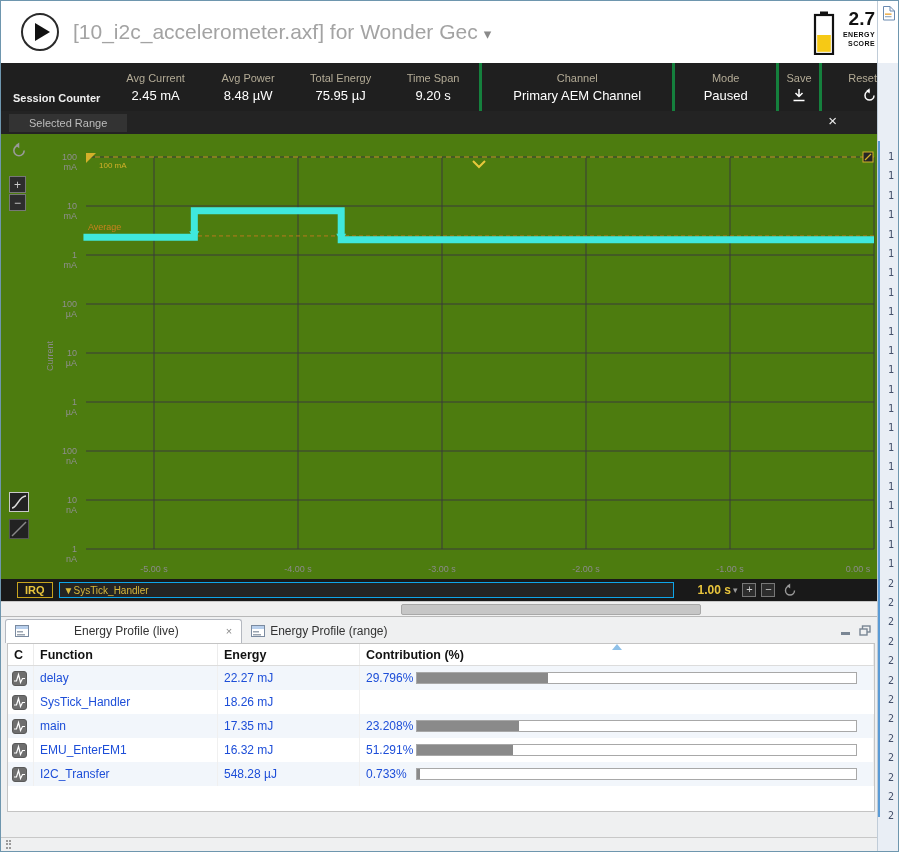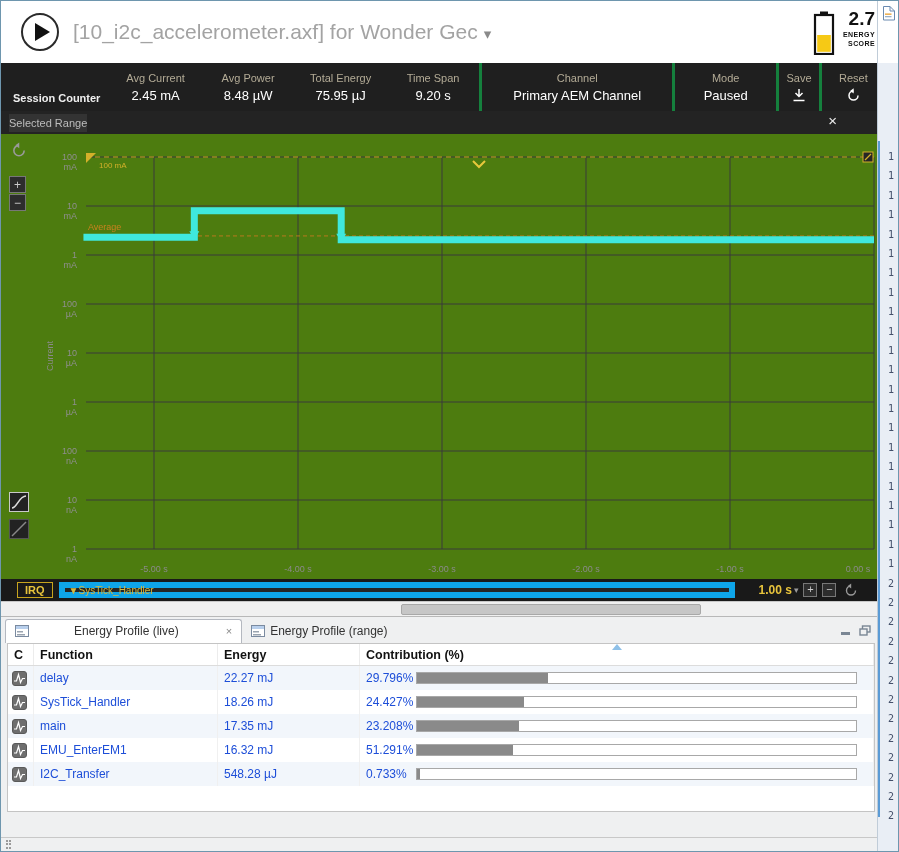--- a/index.html
+++ b/index.html
@@ -25,41 +25,41 @@
   
   .toolbar{height:48px;background:#1f1f1f;display:flex;overflow:hidden;color:#fff;}
   .tb-session{width:112px;display:flex;align-items:flex-end;padding:0 0 7px 12px;font-size:11px;font-weight:bold;color:#f0f0f0;white-space:nowrap;}
   .stat{width:96px;display:flex;flex-direction:column;align-items:center;justify-content:center;gap:4px;}
   .stat-label{font-size:11px;color:#b3ab96;white-space:nowrap;}
   .stat-value{font-size:13px;font-weight:normal;color:#fff;white-space:nowrap;}
   .stat.wide{width:200px;}
   .stat.modecol{width:108px;}
   .sep{border-left:3px solid #15803d;}
   .tool-btn{width:44px;display:flex;flex-direction:column;align-items:center;justify-content:center;gap:4px;cursor:pointer;}
-  .tool-btn.reset{width:60px;align-items:center;padding-left:8px;}
+  .tool-btn.reset{width:60px;align-items:flex-end;padding-left:8px;}
 
   
   .range-bar{height:23px;background:#232323;position:relative;display:flex;align-items:center;}
-  .range-chip{margin-left:8px;background:#333333;color:#bdbdbd;font-size:11px;padding:3px 0;}
+  .range-chip{margin-left:8px;background:#333333;color:#bdbdbd;font-size:11px;padding:3px 20px;}
   .range-close{position:absolute;right:40px;top:2px;color:#ececec;font-size:15px;line-height:1;cursor:pointer;}
 
   
   .chart-area{height:445px;background:#4d7c0f;position:relative;}
   .chart-svg{position:absolute;left:0;top:0;font-family:"Liberation Sans",sans-serif;cursor:crosshair;}
   .chart-reset{position:absolute;left:10px;top:8px;cursor:pointer;}
   .zoom-box{position:absolute;left:8px;width:17px;height:17px;border:1px solid #777;background:#2d2d2d;color:#ccc;font-size:12px;display:flex;align-items:center;justify-content:center;cursor:pointer;}
   .zb-in{top:42px;} .zb-out{top:60px;}
   .mode-box{position:absolute;left:8px;width:20px;height:20px;background:#222;display:flex;align-items:center;justify-content:center;cursor:pointer;}
   .mb-curve{top:358px;border:1px solid #c8c8c8;}
   .mb-line{top:385px;border:1px solid #555;}
 
   
   .irq-bar{height:22px;background:#191919;display:flex;align-items:center;}
   .irq-chip{margin-left:16px;border:1px solid #c8a41e;color:#e8c43c;font-weight:bold;font-size:11px;padding:1px 7px;cursor:pointer;}
-  .irq-track{margin-left:6px;width:676px;height:16px;border:6px solid #0ea5e9;background:#242424;display:flex;align-items:center;cursor:pointer;}
+  .irq-track{margin-left:6px;width:615px;height:16px;border:1px solid #0ea5e9;background:#242424;display:flex;align-items:center;cursor:pointer;}
   .irq-item{color:#d8b83c;font-size:10px;margin-left:4px;white-space:nowrap;}
   .win-span{color:#e8c43c;font-weight:bold;font-size:12px;margin-left:24px;cursor:pointer;}
   .span-caret{color:#9a9a9a;font-size:9px;margin-left:2px;}
   .mini-box{width:14px;height:14px;border:1px solid #777;color:#ccc;font-size:11px;line-height:11px;text-align:center;margin-left:5px;cursor:pointer;background:#2d2d2d;}
   .irq-reset{margin-left:8px;cursor:pointer;}
 
   
   .hscroll{height:15px;background:#f0f0f0;position:relative;border-top:1px solid #c8c8c8;}
   .hthumb{position:absolute;left:400px;top:2px;width:300px;height:11px;background:#c6c6c6;border:1px solid #a8a8a8;border-radius:2px;cursor:grab;}
 
@@ -329,26 +329,20 @@
 
   <div class="trow">
     <div class="cell c-icon">
       <svg width="15" height="15" viewBox="0 0 15 15">
         <rect x="0.5" y="0.5" width="14" height="14" rx="2.5" fill="#6e6e6e" stroke="#5a5a5a"></rect>
         <polyline points="2,10 4.5,10 6.5,3.5 8.5,11.5 10.5,7.5 13,7.5" fill="none" stroke="#fff" stroke-width="1.2"></polyline>
       </svg>
     </div>
     <div class="cell c-fn">SysTick_Handler</div>
     <div class="cell c-en">18.26 mJ</div>
-    <div class="cell c-ct">
-      <span class="pct">24.427%</span>
-      <div class="bar">
-        <div class="fill" style="width: 24.427%;"></div>
-      </div>
-    </div>
   </div>
 
   <div class="trow alt">
     <div class="cell c-icon">
       <svg width="15" height="15" viewBox="0 0 15 15">
         <rect x="0.5" y="0.5" width="14" height="14" rx="2.5" fill="#6e6e6e" stroke="#5a5a5a"></rect>
         <polyline points="2,10 4.5,10 6.5,3.5 8.5,11.5 10.5,7.5 13,7.5" fill="none" stroke="#fff" stroke-width="1.2"></polyline>
       </svg>
     </div>
     <div class="cell c-fn">main</div>

